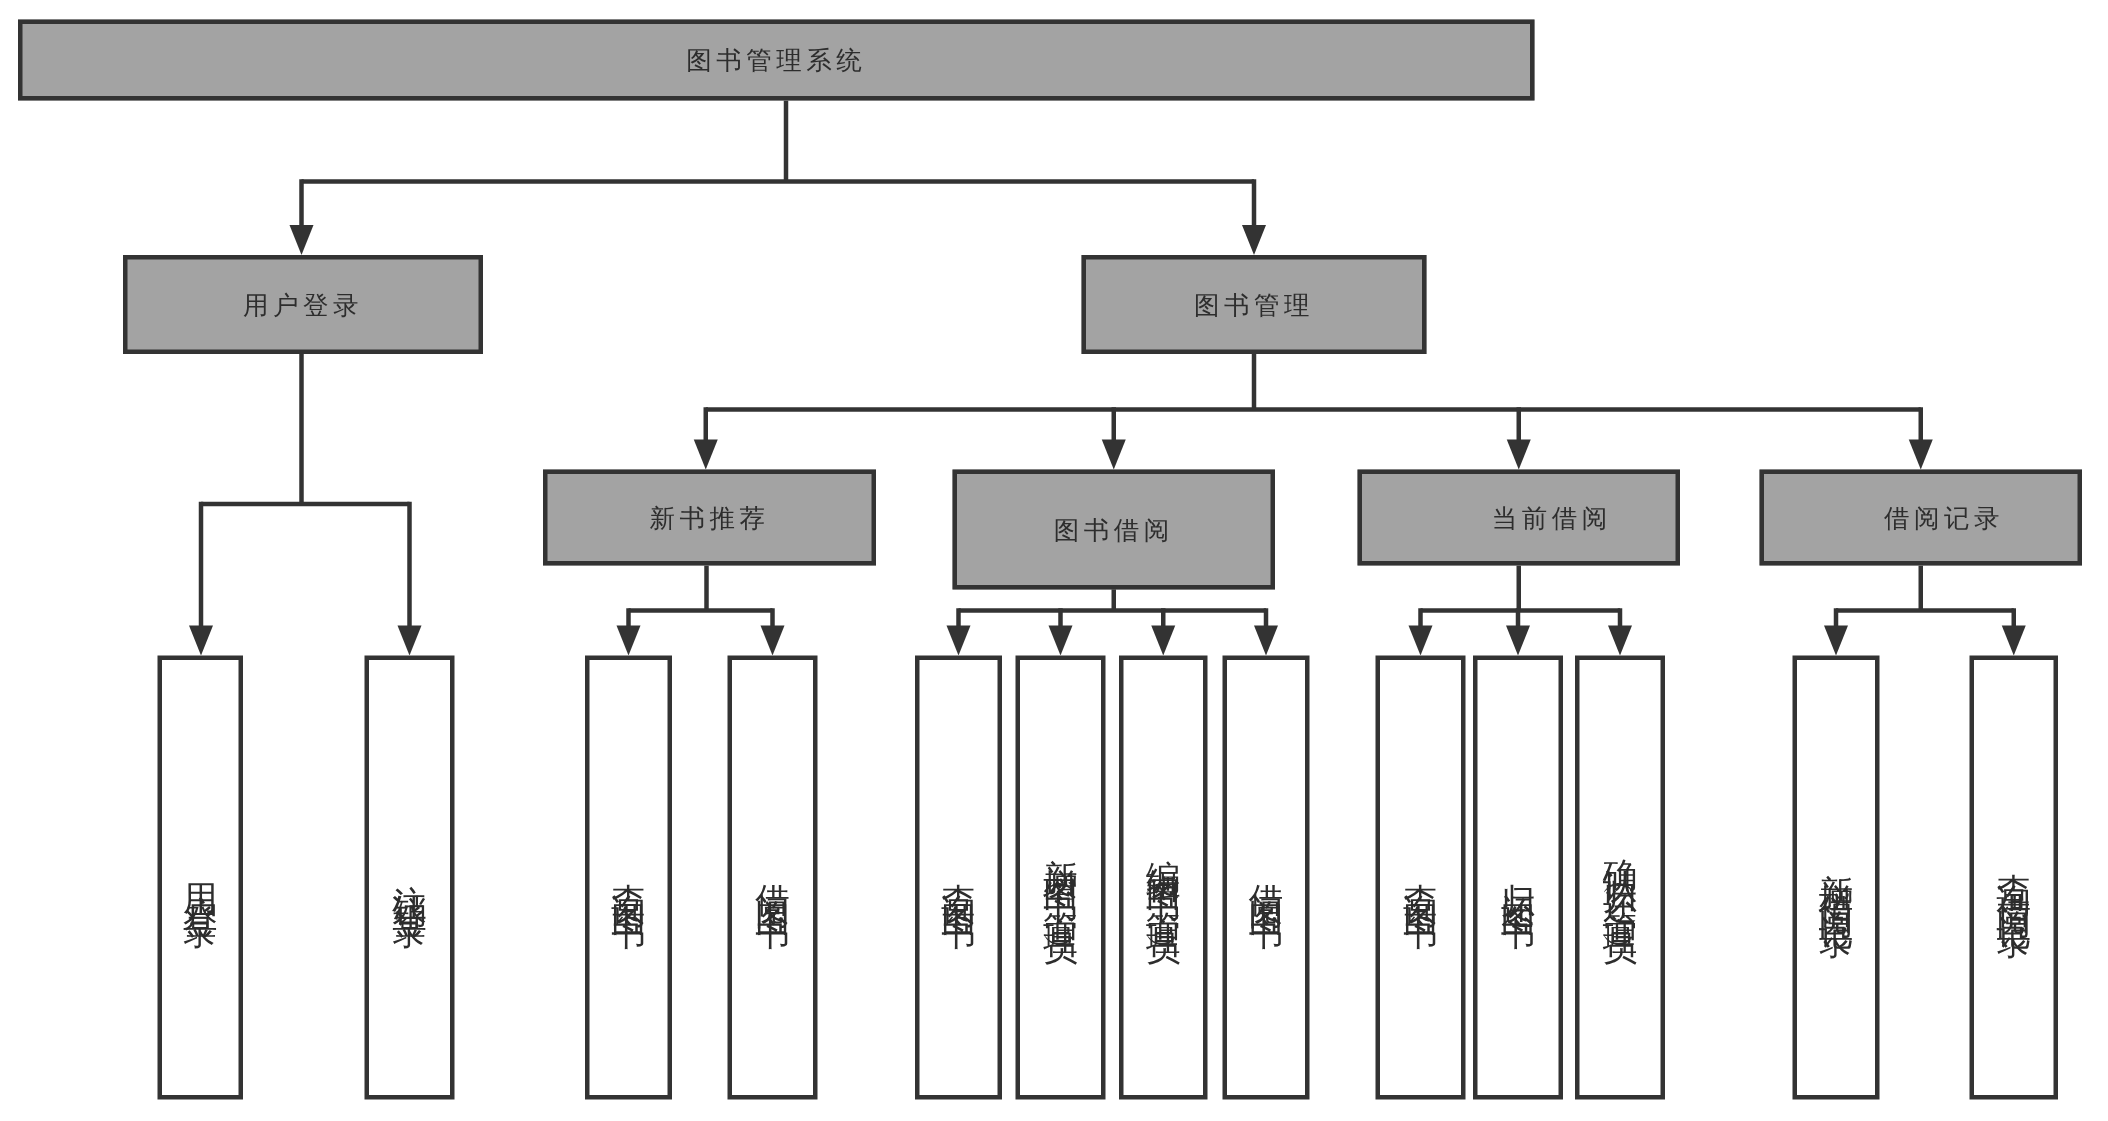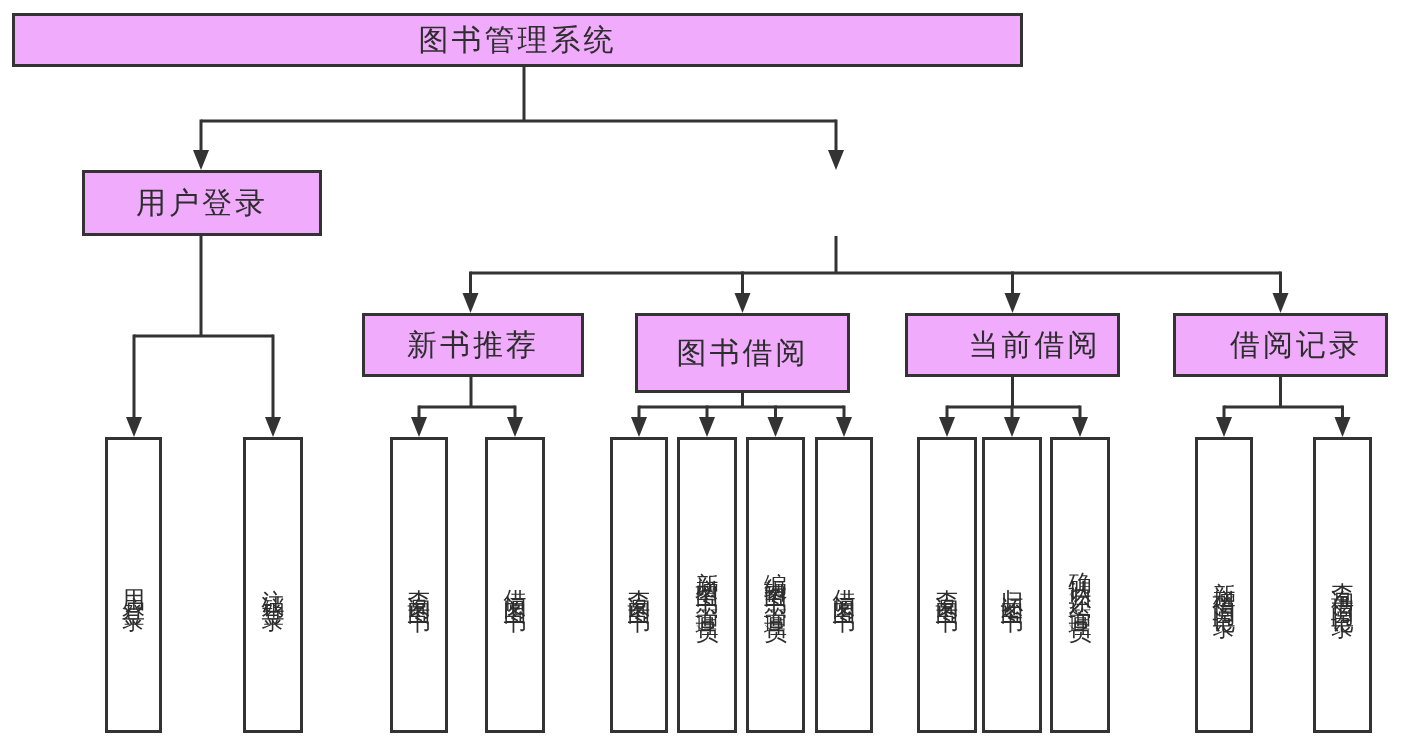--- a/index.html
+++ b/index.html
@@ -16,24 +16,24 @@
     font-family:"Liberation Sans","DejaVu Sans",sans-serif;
     color:var(--text);
     overflow:hidden;
   }
   .connectors{
     position:absolute;left:0;top:0;z-index:0;
   }
   .hnode{
     position:absolute;
     box-sizing:border-box;
-    background:#f0abfc;
+    background:#a3a3a3;
     border:3px solid var(--line);
     display:flex;align-items:center;justify-content:center;
-    font-size:30px;letter-spacing:3px;
+    font-size:17px;letter-spacing:3px;
     z-index:1;
     white-space:nowrap;
   }
   .vnode{
     position:absolute;
     top:437px;height:296px;
     box-sizing:border-box;
     background:#fff;
     border:3px solid var(--line);
     display:flex;align-items:center;justify-content:center;
@@ -124,20 +124,21 @@
       <polygon points="1004,417 1020,417 1012,437"></polygon>
       <polygon points="1072,417 1088,417 1080,437"></polygon>
       <polygon points="1216,417 1232,417 1224,437"></polygon>
       <polygon points="1334.5,417 1350.5,417 1342.5,437"></polygon>
     </g>
   </svg>
 
   <div class="hnode" style="left:12px;top:13px;width:1011px;height:54px;">图书管理系统</div>
 
   <div class="hnode" style="left:82px;top:170px;width:240px;height:66px;">用户登录</div>
+  <div class="hnode" style="left:721px;top:170px;width:230px;height:66px;">图书管理</div>
 
   <div class="hnode" style="left:362px;top:313px;width:222px;height:64px;">新书推荐</div>
   <div class="hnode" style="left:635px;top:313px;width:215px;height:80px;">图书借阅</div>
   <div class="hnode" style="left:905px;top:313px;width:215px;height:64px;padding-left:44px;">当前借阅</div>
   <div class="hnode" style="left:1173px;top:313px;width:215px;height:64px;padding-left:31px;">借阅记录</div>
 
   <div class="vnode" style="left:105px;width:57px;">用户登录</div>
   <div class="vnode" style="left:243px;width:60px;">注销登录</div>
 
   <div class="vnode" style="left:390px;width:58px;">查询图书</div>

